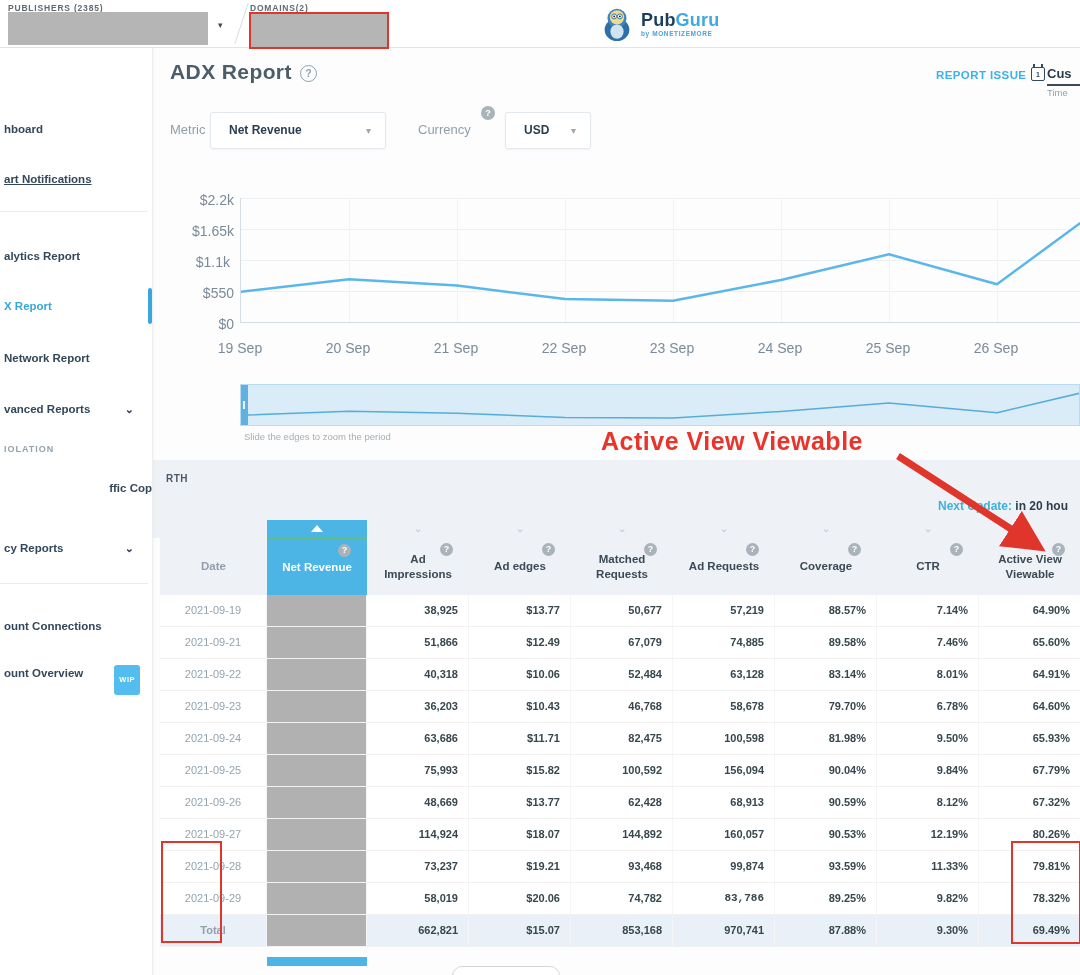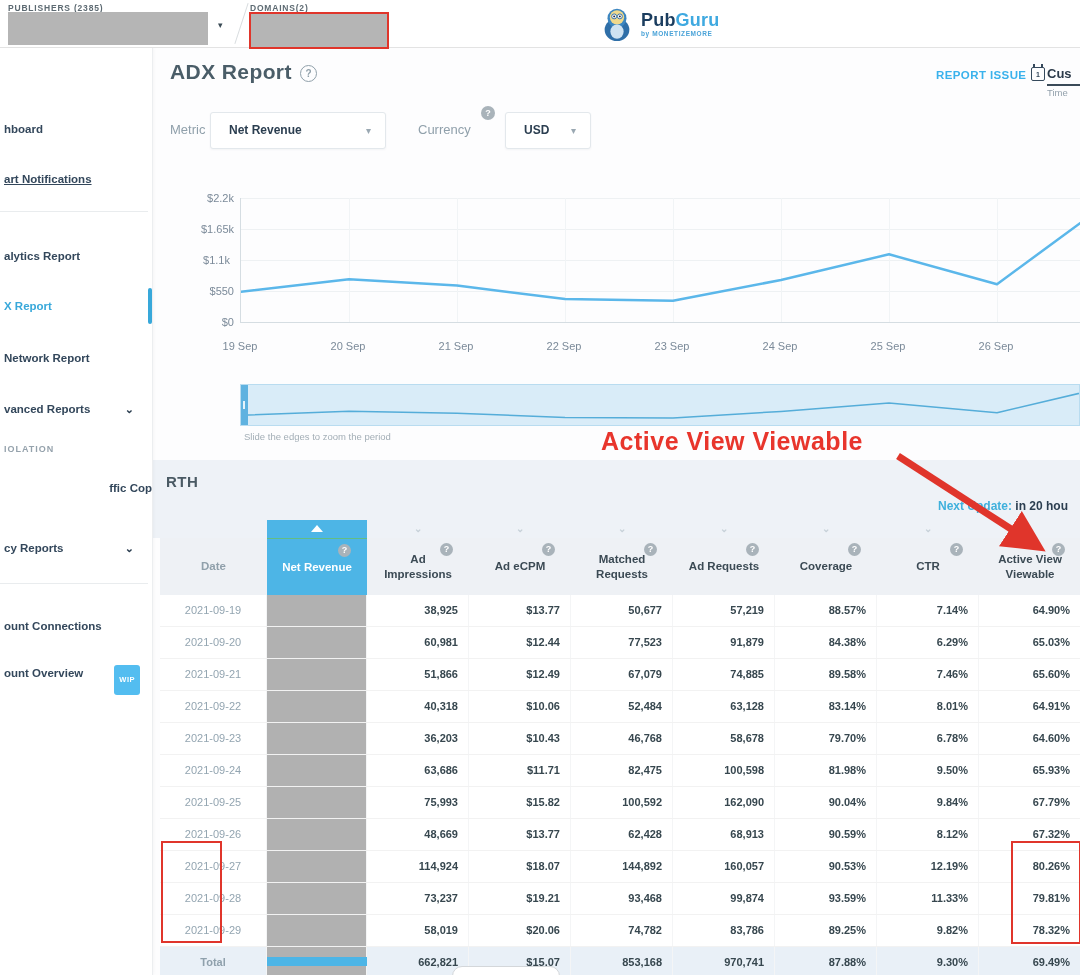--- a/index.html
+++ b/index.html
@@ -40,35 +40,35 @@
   
   .filter-label{font-size:13px;color:#90a0ab;top:122px}
   .select-box{top:112px;height:37px;background:#fff;border:1px solid #e3e8ec;border-radius:3px;box-shadow:0 1px 2px rgba(30,50,70,.05);box-sizing:border-box;cursor:pointer}
   .select-text{font-size:12px;font-weight:bold;color:#2b3e50;line-height:35px;padding-left:18px}
   .select-chev{position:absolute;right:14px;top:0;line-height:35px;font-size:10px;color:#9aa8b2}
   .q-badge{width:14px;height:14px;border-radius:50%;background:#a9b3ba;color:#fff;font-size:9px;line-height:14px;text-align:center;font-weight:bold}
   
   .plot{left:240px;top:198px;width:840px;height:124px;border-left:1px solid #d5dde2;border-bottom:1px solid #d5dde2}
   .gl-h{position:absolute;left:0;width:840px;height:1px;background:#eef1f3}
   .gl-v{position:absolute;top:0;width:1px;height:124px;background:#f1f4f6}
-  .ytick{position:absolute;width:48px;text-align:right;font-size:11px;color:#7b8a99}
-  .xtick{position:absolute;top:340px;width:52px;text-align:center;font-size:11px;color:#7b8a99}
+  .ytick{position:absolute;width:48px;text-align:right;font-size:14px;color:#7b8a99}
+  .xtick{position:absolute;top:340px;width:52px;text-align:center;font-size:14px;color:#7b8a99}
   .chart-svg{position:absolute;left:0;top:0;overflow:hidden}
   
   .slider{left:240px;top:384px;width:840px;height:42px;background:#d9ecf8;border:1px solid #b9dcf0;box-sizing:border-box}
   .slider-handle{position:absolute;left:0;top:0;width:7px;height:40px;background:#5fb2e0;cursor:ew-resize}
   .slider-handle:after{content:"";position:absolute;left:2px;top:16px;width:2px;height:8px;background:#e8f4fb}
   .slider-hint{left:244px;top:431px;font-size:9.5px;color:#a3aeb6}
   
   .annotation-text{left:601px;top:427px;font-size:25px;font-weight:800;color:#e8352c;letter-spacing:.5px;z-index:40;white-space:nowrap}
   .annotation-arrow{left:880px;top:448px;z-index:40}
   .hl-box{border:2px solid #e0352b;z-index:35;pointer-events:none}
   
   .band{left:152px;top:460px;width:928px;height:78px;background:#eef2f7}
-  .rth{left:166px;top:473px;font-size:15px;font-weight:800;color:#4a5a64;letter-spacing:.5px}
+  .rth{left:166px;top:473px;font-size:10px;font-weight:800;color:#4a5a64;letter-spacing:.5px}
   .next-update{left:938px;top:499px;width:142px;font-size:12px;font-weight:bold;white-space:nowrap;overflow:hidden}
   .nu-label{color:#3fb0dc}
   .nu-value{color:#2b3e50}
   
   .sort-row{left:160px;top:520px;width:921px;height:18px}
   .sort-box{position:absolute;top:0;height:18px;background:#4db5e6;cursor:pointer}
   .sort-tri{position:absolute;left:50%;top:5px;margin-left:-6px;width:0;height:0;border-left:6px solid transparent;border-right:6px solid transparent;border-bottom:7px solid #fff}
   .sort-caret{position:absolute;top:3px;font-size:10px;color:#c6d0d8;font-weight:bold}
   .thead{left:160px;top:538px;width:921px;height:57px;background:#eef1f5}
   .th{position:absolute;top:0;height:57px;box-sizing:border-box;display:flex;align-items:center;justify-content:center;text-align:center;font-size:11.5px;font-weight:800;color:#3b4a54;line-height:1.25;cursor:pointer}
@@ -230,21 +230,21 @@
     </div>
     <div class="th th-netrev" style="left: 107px; width: 100px;">
       <span style="max-width: 80px;">Net Revenue</span>
       <span class="q-badge">?</span>
     </div>
     <div class="th" style="left: 207px; width: 102px;">
       <span style="max-width: 80px;">Ad Impressions</span>
       <span class="q-badge">?</span>
     </div>
     <div class="th" style="left: 309px; width: 102px;">
-      <span style="max-width: 80px;">Ad eCPM</span>
+      <span style="max-width: 80px;">Ad edges</span>
       <span class="q-badge">?</span>
     </div>
     <div class="th" style="left: 411px; width: 102px;">
       <span style="max-width: 80px;">Matched Requests</span>
       <span class="q-badge">?</span>
     </div>
     <div class="th" style="left: 513px; width: 102px;">
       <span style="max-width: 80px;">Ad Requests</span>
       <span class="q-badge">?</span>
     </div>
@@ -267,31 +267,20 @@
       <div class="td td-redacted" style="width: 100px;"></div>
       <div class="td" style="width: 102px;">38,925</div>
       <div class="td" style="width: 102px;">$13.77</div>
       <div class="td" style="width: 102px;">50,677</div>
       <div class="td" style="width: 102px;">57,219</div>
       <div class="td" style="width: 102px;">88.57%</div>
       <div class="td" style="width: 102px;">7.14%</div>
       <div class="td" style="width: 102px;">64.90%</div>
     </div>
     <div class="tr">
-      <div class="td td-date" style="width: 107px;">2021-09-20</div>
-      <div class="td td-redacted" style="width: 100px;"></div>
-      <div class="td" style="width: 102px;">60,981</div>
-      <div class="td" style="width: 102px;">$12.44</div>
-      <div class="td" style="width: 102px;">77,523</div>
-      <div class="td" style="width: 102px;">91,879</div>
-      <div class="td" style="width: 102px;">84.38%</div>
-      <div class="td" style="width: 102px;">6.29%</div>
-      <div class="td" style="width: 102px;">65.03%</div>
-    </div>
-    <div class="tr">
       <div class="td td-date" style="width: 107px;">2021-09-21</div>
       <div class="td td-redacted" style="width: 100px;"></div>
       <div class="td" style="width: 102px;">51,866</div>
       <div class="td" style="width: 102px;">$12.49</div>
       <div class="td" style="width: 102px;">67,079</div>
       <div class="td" style="width: 102px;">74,885</div>
       <div class="td" style="width: 102px;">89.58%</div>
       <div class="td" style="width: 102px;">7.46%</div>
       <div class="td" style="width: 102px;">65.60%</div>
     </div>
@@ -327,21 +316,21 @@
       <div class="td" style="width: 102px;">81.98%</div>
       <div class="td" style="width: 102px;">9.50%</div>
       <div class="td" style="width: 102px;">65.93%</div>
     </div>
     <div class="tr">
       <div class="td td-date" style="width: 107px;">2021-09-25</div>
       <div class="td td-redacted" style="width: 100px;"></div>
       <div class="td" style="width: 102px;">75,993</div>
       <div class="td" style="width: 102px;">$15.82</div>
       <div class="td" style="width: 102px;">100,592</div>
-      <div class="td" style="width: 102px;">162,090</div>
+      <div class="td" style="width: 102px;">156,094</div>
       <div class="td" style="width: 102px;">90.04%</div>
       <div class="td" style="width: 102px;">9.84%</div>
       <div class="td" style="width: 102px;">67.79%</div>
     </div>
     <div class="tr">
       <div class="td td-date" style="width: 107px;">2021-09-26</div>
       <div class="td td-redacted" style="width: 100px;"></div>
       <div class="td" style="width: 102px;">48,669</div>
       <div class="td" style="width: 102px;">$13.77</div>
       <div class="td" style="width: 102px;">62,428</div>
@@ -371,21 +360,21 @@
       <div class="td" style="width: 102px;">93.59%</div>
       <div class="td" style="width: 102px; text-align: right;">11.33%</div>
       <div class="td" style="width: 102px;">79.81%</div>
     </div>
     <div class="tr">
       <div class="td td-date" style="width: 107px;">2021-09-29</div>
       <div class="td td-redacted" style="width: 100px;"></div>
       <div class="td" style="width: 102px;">58,019</div>
       <div class="td" style="width: 102px;">$20.06</div>
       <div class="td" style="width: 102px;">74,782</div>
-      <div class="td" style="width: 102px;">83,786</div>
+      <div class="td" style="width: 102px; font-family: Liberation Mono, monospace;">83,786</div>
       <div class="td" style="width: 102px;">89.25%</div>
       <div class="td" style="width: 102px;">9.82%</div>
       <div class="td" style="width: 102px;">78.32%</div>
     </div>
     <div class="tr tr-total">
       <div class="td td-date" style="width: 107px;">Total</div>
       <div class="td td-redacted" style="width: 100px;"></div>
       <div class="td" style="width: 102px;">662,821</div>
       <div class="td" style="width: 102px;">$15.07</div>
       <div class="td" style="width: 102px;">853,168</div>

